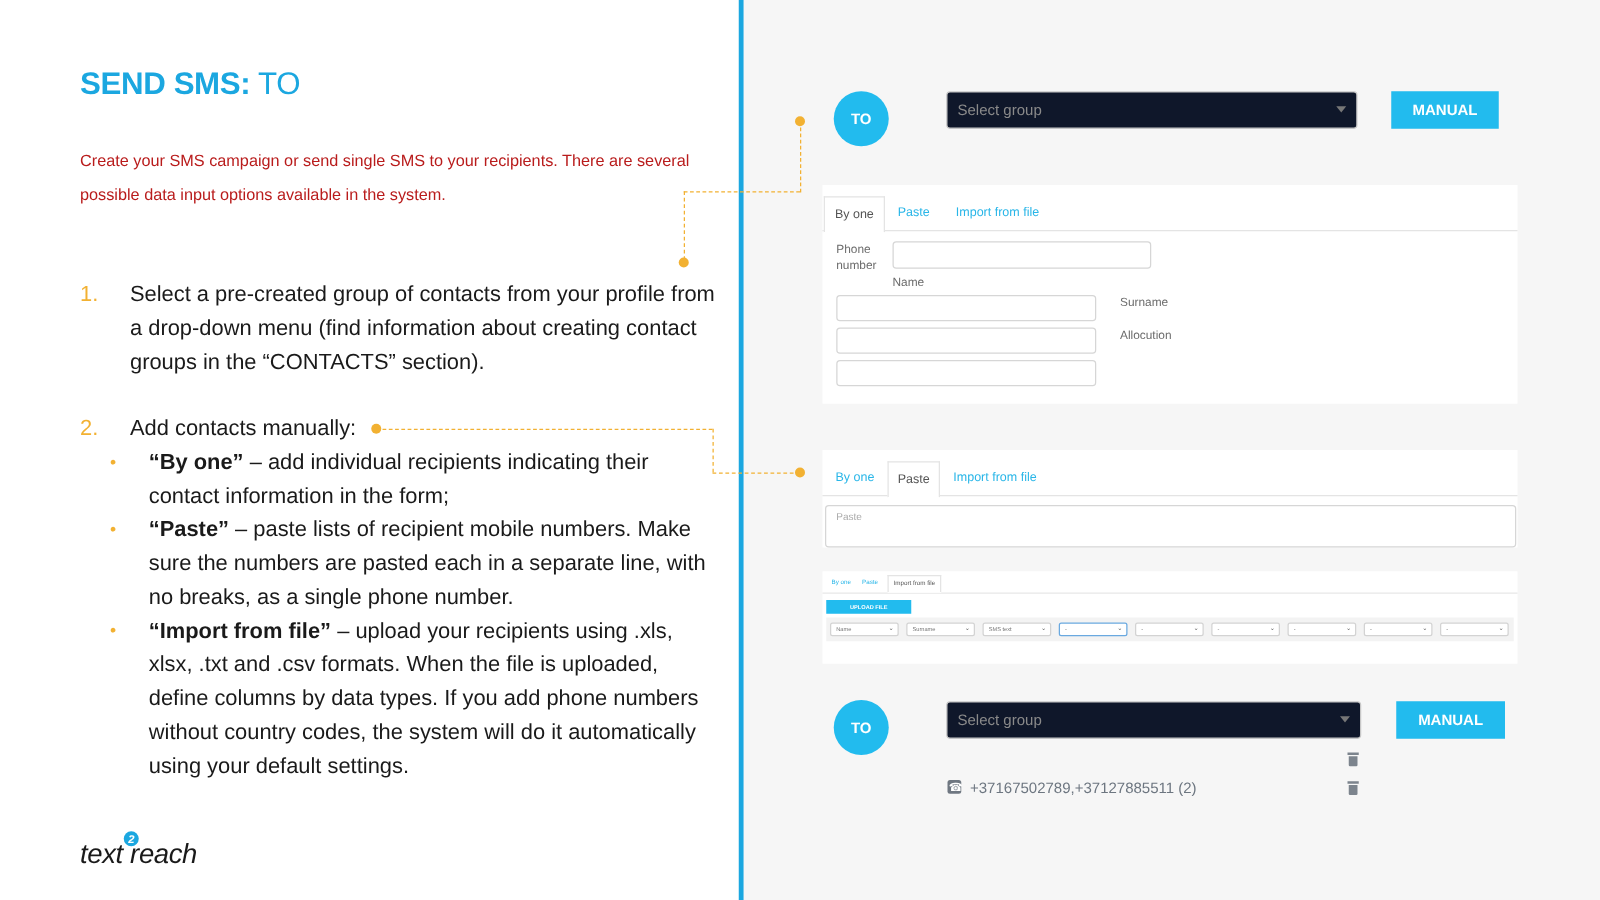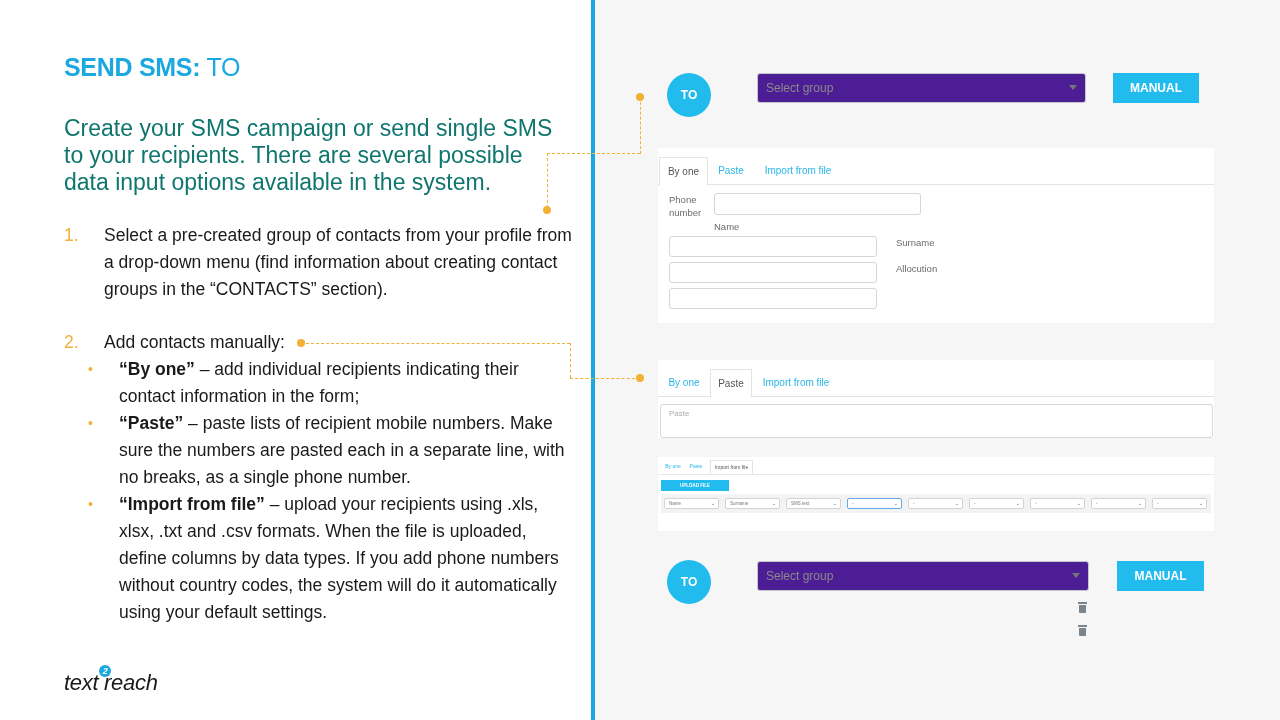--- a/index.html
+++ b/index.html
@@ -5,21 +5,21 @@
   * { box-sizing: border-box; margin: 0; padding: 0; }
   html, body { width: 1280px; height: 720px; overflow: hidden; background: #ffffff; }
   body { position: relative; font-family: "Liberation Sans", "DejaVu Sans", sans-serif; color: #1a1a1a; }
 
   
   .left { position: absolute; left: 0; top: 0; width: 591px; height: 720px; background: #ffffff; padding-left: 21px; }
   .title { position: absolute; left: 64px; top: 53px; font-size: 25px; color: #1ba7e0; letter-spacing: -0.3px; white-space: nowrap; }
   .title .bold { font-weight: bold; }
   .title .light { font-weight: normal; }
 
-  .intro { position: absolute; left: 64px; top: 115px; width: 490px; font-size: 23px; line-height: 27px; color: #0f766e; }
+  .intro { position: absolute; left: 64px; top: 115px; width: 490px; font-size: 13px; line-height: 27px; color: #b91c1c; }
 
   .ol { position: absolute; left: 64px; width: 520px; font-size: 17.5px; line-height: 27px; color: #1a1a1a; }
   .ol .num { position: absolute; left: 0; top: 0; color: #f2b132; }
   .ol .txt { display: block; margin-left: 40px; }
   .ol1 { top: 222px; }
   .ol2 { top: 329px; }
 
   .bullets { position: absolute; left: 88px; top: 356px; width: 490px; font-size: 17.5px; line-height: 27px; }
   .bullet { position: relative; padding-left: 31px; }
   .bullet .dot { position: absolute; left: 0; top: 0; color: #f2b132; font-size: 14px; }
@@ -28,21 +28,21 @@
   .logo { position: absolute; left: 64px; top: 670px; font-size: 22px; color: #1a1a1a; letter-spacing: -0.3px; font-style: italic; }
   .logo .two { position: absolute; left: 35px; top: -5px; width: 12px; height: 12px; border-radius: 50%; background: #1ba7e0; color: #fff; font-size: 9px; line-height: 12px; text-align: center; font-weight: bold; }
 
   
   .divider { position: absolute; left: 591px; top: 0; width: 4px; height: 720px; background: #1ba7e0; }
 
   
   .right { position: absolute; left: 595px; top: 0; width: 685px; height: 720px; background: #f6f6f6; }
 
   .to-circle { position: absolute; width: 44px; height: 44px; border-radius: 50%; background: #22bbee; color: #fff; font-size: 12px; font-weight: bold; text-align: center; line-height: 44px; }
-  .select { position: absolute; height: 30px; background: #4c1d95; border: 1px solid #c7c7c7; border-radius: 3px; font-size: 12px; color: #8a8a8a; padding-left: 8px; line-height: 28px; }
+  .select { position: absolute; height: 30px; background: #0f172a; border: 1px solid #c7c7c7; border-radius: 3px; font-size: 12px; color: #8a8a8a; padding-left: 8px; line-height: 28px; }
   .select .caret { position: absolute; right: 8px; top: 11px; width: 0; height: 0; border-left: 4px solid transparent; border-right: 4px solid transparent; border-top: 5px solid #777; }
   .manual { position: absolute; height: 30px; background: #22bbee; color: #fff; font-size: 12px; font-weight: bold; text-align: center; line-height: 30px; }
 
   .card { position: absolute; background: #ffffff; }
   .tabs { position: absolute; left: 0; right: 0; top: 0; height: 37px; border-bottom: 1px solid #e4e4e4; }
   .tab { position: absolute; top: 9px; height: 29px; font-size: 10px; line-height: 28px; color: #29b6e8; text-align: center; }
   .tab.active { background: #fff; border: 1px solid #e4e4e4; border-bottom: 1px solid #fff; color: #555; }
 
   .field { position: absolute; background: #fff; border: 1px solid #d6d6d6; border-radius: 3px; }
   .lbl { position: absolute; font-size: 9.5px; color: #6b6b6b; line-height: 13px; }
@@ -177,20 +177,24 @@
     <span>Select group</span>
     <span class="caret"></span>
   </div>
   <div class="manual" style="left:522px; top:561px; width:87px;">MANUAL</div>
 
   <div class="trash" style="left:483px; top:602px;">
       <span class="lid"></span>
       <span class="body"></span>
     </div>
 
+  <div class="contact" style="top:622px; width:300px;">
+    <span class="phone-ic"></span>
+    <span class="ctext">+37167502789,+37127885511 (2)</span>
+  </div>
   <div class="trash" style="left:483px; top:625px;">
       <span class="lid"></span>
       <span class="body"></span>
     </div>
 </div>
 
 <div class="conn-dot" style="left:543px; top:206px;"></div>
 <div class="dash-v" style="left:547px; top:153px; height:55px;"></div>
 <div class="dash-h" style="left:547px; top:153px; width:93px;"></div>
 <div class="dash-v" style="left:640px; top:97px; height:57px;"></div>

